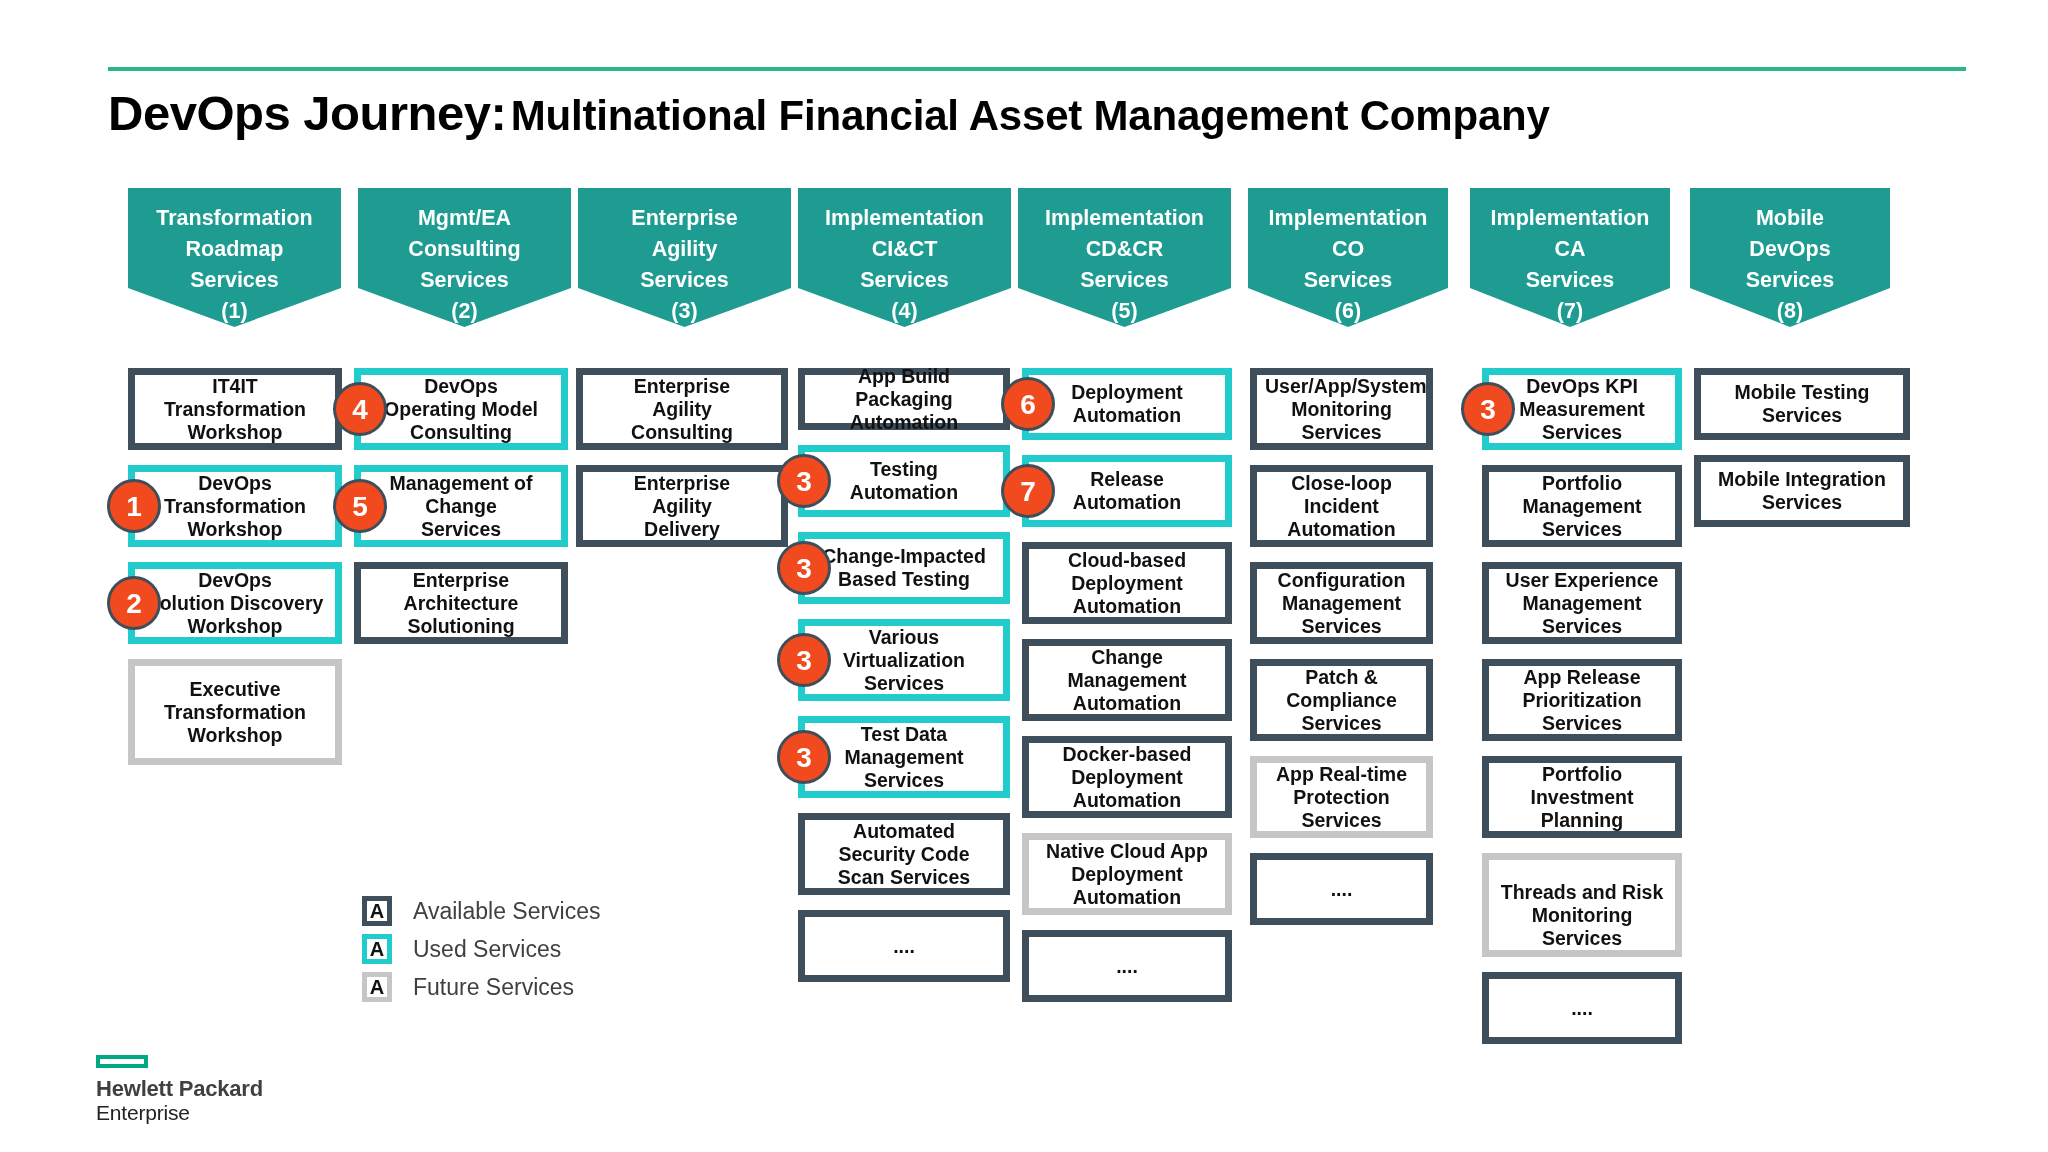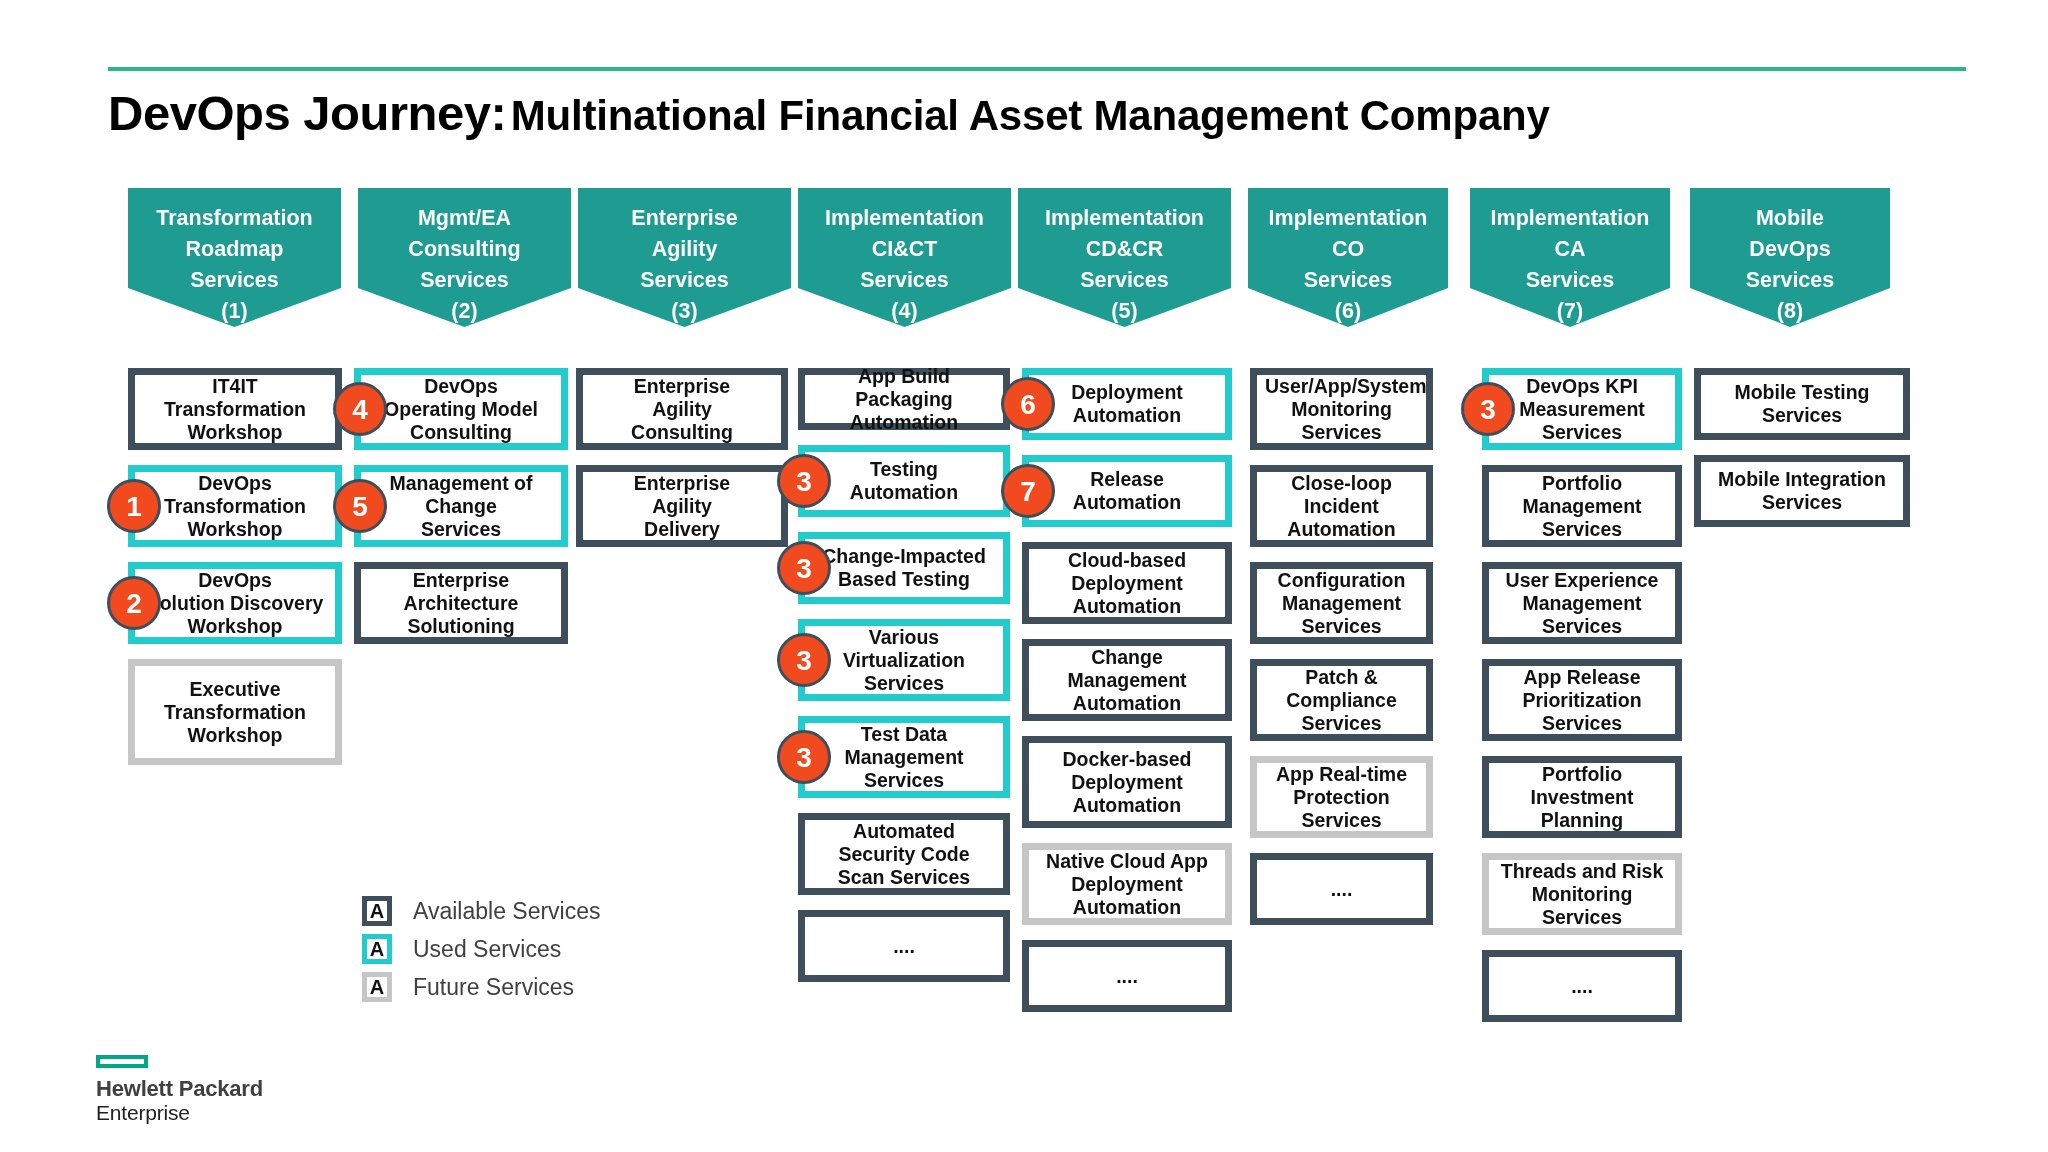--- a/index.html
+++ b/index.html
@@ -307,21 +307,21 @@
             <div>Automation</div>
           </div>
         </div>
         <div class="card available" style="height: 82px;">
           <div class="lbl">
             <div>Change</div>
             <div>Management</div>
             <div>Automation</div>
           </div>
         </div>
-        <div class="card available" style="height: 92px;">
+        <div class="card available" style="height: 82px;">
           <div class="lbl">
             <div>Docker-based</div>
             <div>Deployment</div>
             <div>Automation</div>
           </div>
         </div>
         <div class="card future" style="height: 82px;">
           <div class="lbl">
             <div>Native Cloud App</div>
             <div>Deployment</div>
@@ -406,21 +406,21 @@
             <div>Services</div>
           </div>
         </div>
         <div class="card available" style="height: 82px;">
           <div class="lbl">
             <div>Portfolio</div>
             <div>Investment</div>
             <div>Planning</div>
           </div>
         </div>
-        <div class="card future" style="height: 82px;">
+        <div class="card future" style="height: 104px; align-items: flex-end;">
           <div class="lbl">
             <div>Threads and Risk</div>
             <div>Monitoring</div>
             <div>Services</div>
           </div>
         </div>
         <div class="card available" style="height: 72px;">
           <div class="lbl">
             <div>....</div>
           </div>

